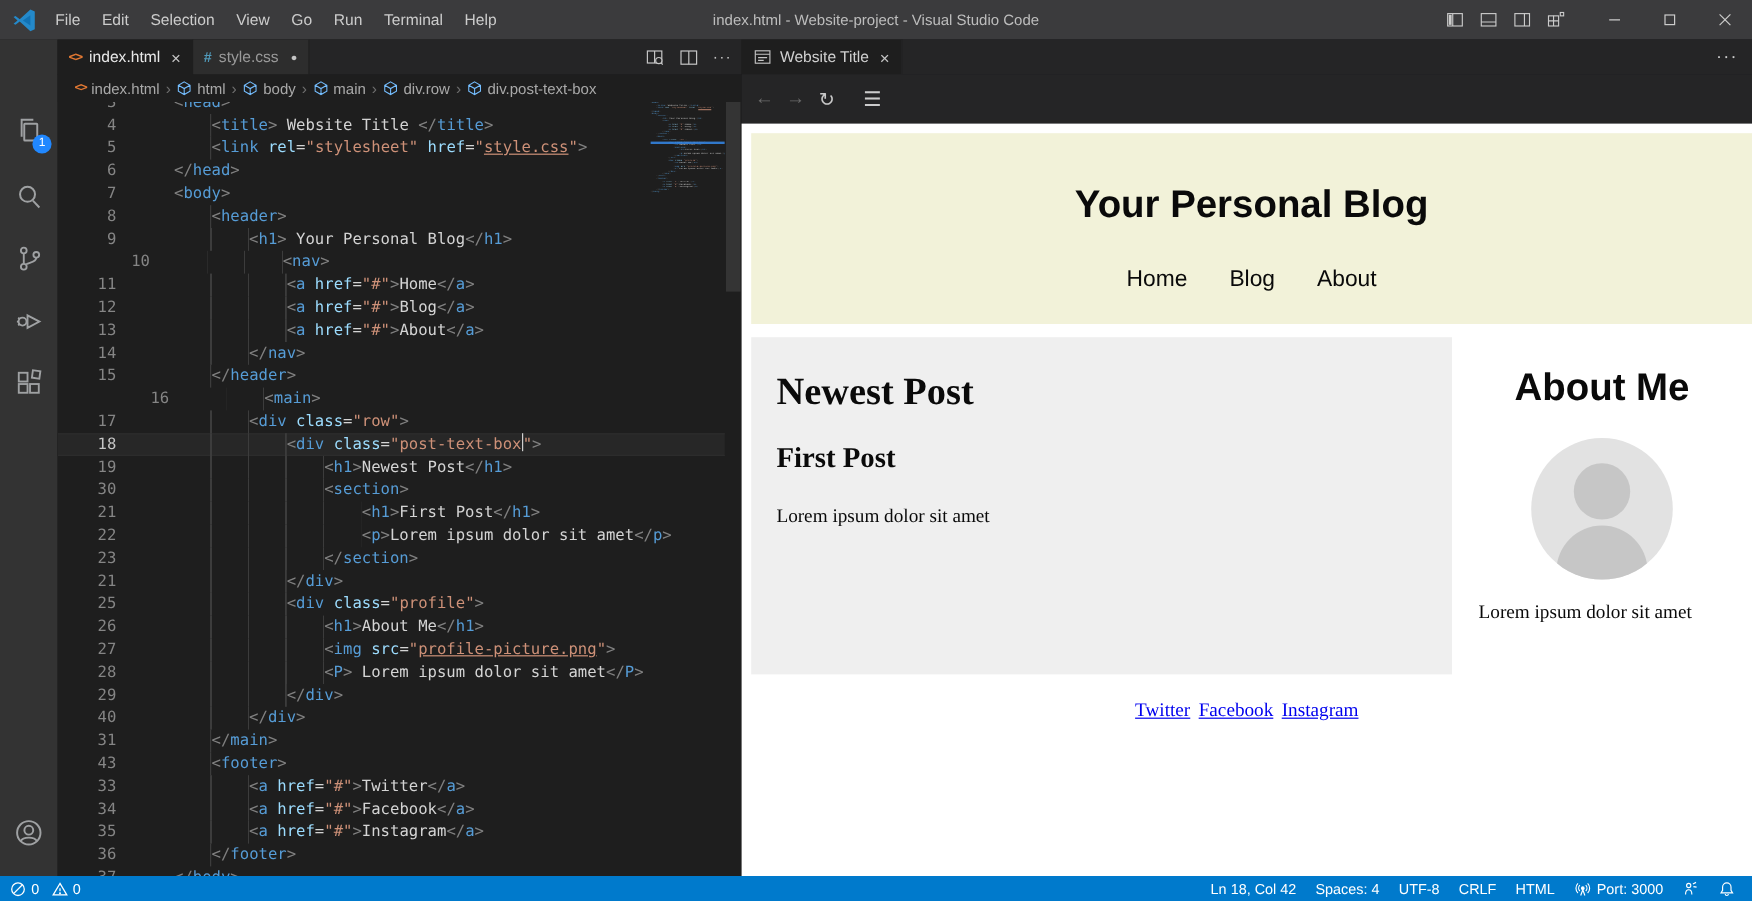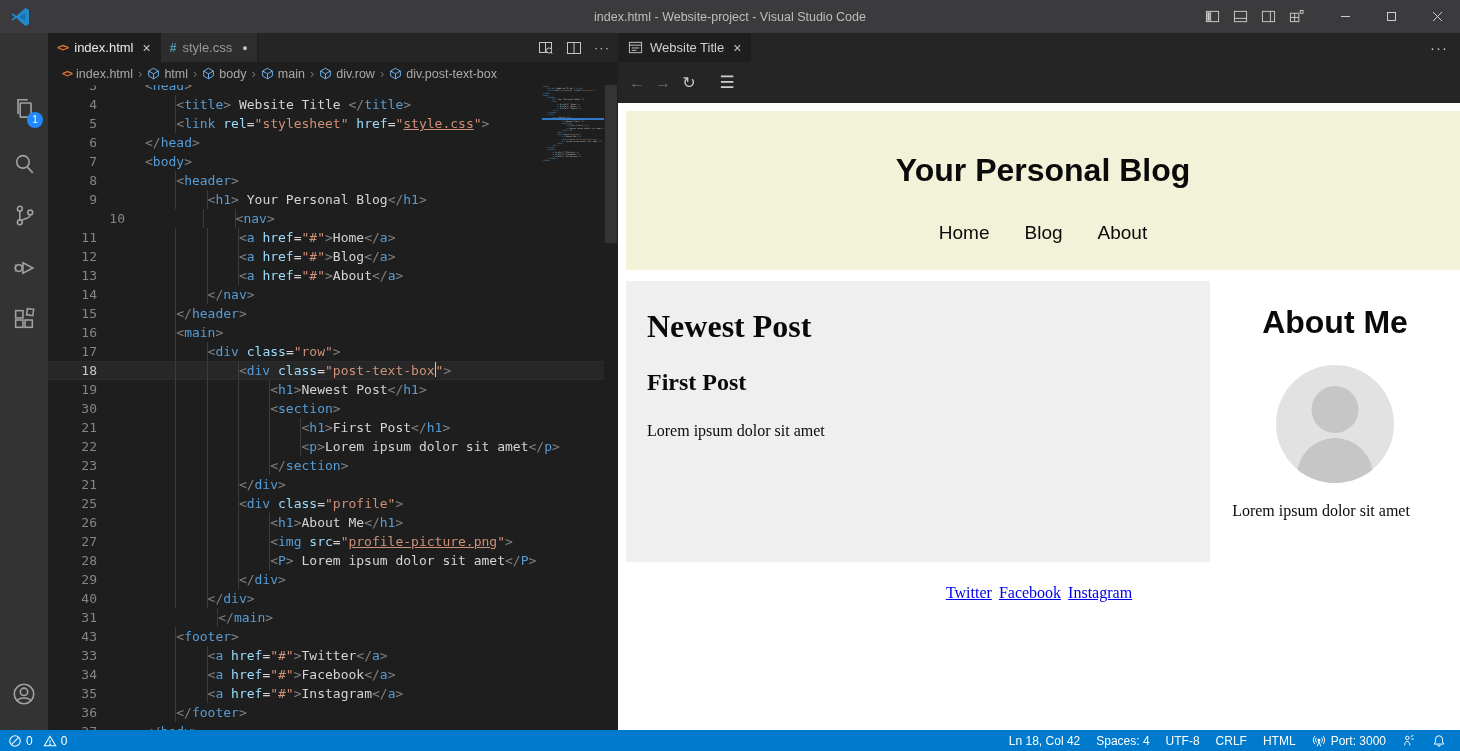--- a/index.html
+++ b/index.html
@@ -116,20 +116,30 @@
 </head>
 <body>
 
 <div class="app" data-name="vscode-window">
 
   <div class="titlebar" data-name="title-bar">
     <svg class="vscode-logo" data-name="vscode-logo-icon" viewBox="0 0 24 24">
       <path fill="#2489ca" d="M17.8 2.1 8.1 11 4.3 8.1 2.5 9l3.6 3-3.6 3 1.8.9 3.8-2.9 9.7 8.9 4-1.9V4z"></path>
       <path fill="#1070b3" d="M17.8 7.3 11 12l6.8 4.7z" opacity="0.9"></path>
     </svg>
+    <div class="menubar" data-name="menu-bar">
+        <span data-name="menu-item">File</span>
+        <span data-name="menu-item">Edit</span>
+        <span data-name="menu-item">Selection</span>
+        <span data-name="menu-item">View</span>
+        <span data-name="menu-item">Go</span>
+        <span data-name="menu-item">Run</span>
+        <span data-name="menu-item">Terminal</span>
+        <span data-name="menu-item">Help</span>
+      </div>
     <span class="win-title" data-name="window-title">index.html - Website-project - Visual Studio Code</span>
     <div class="win-controls" data-name="window-controls">
       <div class="layout-icons">
         <svg data-name="toggle-primary-sidebar-icon" width="15" height="15" viewBox="0 0 16 16" fill="none" stroke="#cccccc">
             <rect x="1.5" y="2.5" width="13" height="11"></rect>
             <line x1="6" y1="2.5" x2="6" y2="13.5"></line>
             <rect x="2.5" y="3.5" width="2.5" height="9" fill="#cccccc" stroke="none"></rect>
           </svg>
         <svg data-name="toggle-panel-icon" width="15" height="15" viewBox="0 0 16 16" fill="none" stroke="#cccccc">
             <rect x="1.5" y="2.5" width="13" height="11"></rect>
@@ -303,36 +313,36 @@
           <div class="code-line" data-name="code-line" style="top: 48px;"><div class="line-num" data-name="line-number">6</div><div class="line-content" data-name="code-line-content"><span class="tk-p">&lt;/</span><span class="tk-t">head</span><span class="tk-p">&gt;</span></div></div>
           <div class="code-line" data-name="code-line" style="top: 67px;"><div class="line-num" data-name="line-number">7</div><div class="line-content" data-name="code-line-content"><span class="tk-p">&lt;</span><span class="tk-t">body</span><span class="tk-p">&gt;</span></div></div>
           <div class="code-line" data-name="code-line" style="top: 86px;"><div class="line-num" data-name="line-number">8</div><div class="line-content" data-name="code-line-content"><span class="ind" style="width: 31.2984px;"></span><span class="tk-p">&lt;</span><span class="tk-t">header</span><span class="tk-p">&gt;</span></div></div>
           <div class="code-line" data-name="code-line" style="top: 105px;"><div class="line-num" data-name="line-number">9</div><div class="line-content" data-name="code-line-content"><span class="ind" style="width: 62.5968px;"></span><span class="tk-p">&lt;</span><span class="tk-t">h1</span><span class="tk-p">&gt;</span><span class="tk-x"> Your Personal Blog</span><span class="tk-p">&lt;/</span><span class="tk-t">h1</span><span class="tk-p">&gt;</span></div></div>
           <div class="code-line" data-name="code-line" style="top: 124px; margin-left: 28px;"><div class="line-num" data-name="line-number">10</div><div class="line-content" data-name="code-line-content"><span class="ind" style="width: 62.5968px;"></span><span class="tk-p">&lt;</span><span class="tk-t">nav</span><span class="tk-p">&gt;</span></div></div>
           <div class="code-line" data-name="code-line" style="top: 143px;"><div class="line-num" data-name="line-number">11</div><div class="line-content" data-name="code-line-content"><span class="ind" style="width: 93.8952px;"></span><span class="tk-p">&lt;</span><span class="tk-t">a</span><span class="tk-x"> </span><span class="tk-a">href</span><span class="tk-o">=</span><span class="tk-s">"#"</span><span class="tk-p">&gt;</span><span class="tk-x">Home</span><span class="tk-p">&lt;/</span><span class="tk-t">a</span><span class="tk-p">&gt;</span></div></div>
           <div class="code-line" data-name="code-line" style="top: 162px;"><div class="line-num" data-name="line-number">12</div><div class="line-content" data-name="code-line-content"><span class="ind" style="width: 93.8952px;"></span><span class="tk-p">&lt;</span><span class="tk-t">a</span><span class="tk-x"> </span><span class="tk-a">href</span><span class="tk-o">=</span><span class="tk-s">"#"</span><span class="tk-p">&gt;</span><span class="tk-x">Blog</span><span class="tk-p">&lt;/</span><span class="tk-t">a</span><span class="tk-p">&gt;</span></div></div>
           <div class="code-line" data-name="code-line" style="top: 181px;"><div class="line-num" data-name="line-number">13</div><div class="line-content" data-name="code-line-content"><span class="ind" style="width: 93.8952px;"></span><span class="tk-p">&lt;</span><span class="tk-t">a</span><span class="tk-x"> </span><span class="tk-a">href</span><span class="tk-o">=</span><span class="tk-s">"#"</span><span class="tk-p">&gt;</span><span class="tk-x">About</span><span class="tk-p">&lt;/</span><span class="tk-t">a</span><span class="tk-p">&gt;</span></div></div>
           <div class="code-line" data-name="code-line" style="top: 200px;"><div class="line-num" data-name="line-number">14</div><div class="line-content" data-name="code-line-content"><span class="ind" style="width: 62.5968px;"></span><span class="tk-p">&lt;/</span><span class="tk-t">nav</span><span class="tk-p">&gt;</span></div></div>
           <div class="code-line" data-name="code-line" style="top: 219px;"><div class="line-num" data-name="line-number">15</div><div class="line-content" data-name="code-line-content"><span class="ind" style="width: 31.2984px;"></span><span class="tk-p">&lt;/</span><span class="tk-t">header</span><span class="tk-p">&gt;</span></div></div>
-          <div class="code-line" data-name="code-line" style="top: 238px;"><div class="line-num" data-name="line-number">16</div><div class="line-content" data-name="code-line-content"><span class="ind" style="width: 31.2984px;"></span><span class="tk-p">&lt;</span><span class="tk-t">main</span><span class="tk-p">&gt;</span></div></div>
+          <div class="code-line" data-name="code-line" style="top: 238px; padding-left: 44px;"><div class="line-num" data-name="line-number">16</div><div class="line-content" data-name="code-line-content"><span class="ind" style="width: 31.2984px;"></span><span class="tk-p">&lt;</span><span class="tk-t">main</span><span class="tk-p">&gt;</span></div></div>
           <div class="code-line" data-name="code-line" style="top: 257px;"><div class="line-num" data-name="line-number">17</div><div class="line-content" data-name="code-line-content"><span class="ind" style="width: 62.5968px;"></span><span class="tk-p">&lt;</span><span class="tk-t">div</span><span class="tk-x"> </span><span class="tk-a">class</span><span class="tk-o">=</span><span class="tk-s">"row"</span><span class="tk-p">&gt;</span></div></div>
           <div class="code-line active" data-name="code-line" style="top: 276px;"><div class="line-num" data-name="line-number">18</div><div class="line-content" data-name="code-line-content"><span class="ind" style="width: 93.8952px;"></span><span class="tk-p">&lt;</span><span class="tk-t">div</span><span class="tk-x"> </span><span class="tk-a">class</span><span class="tk-o">=</span><span class="tk-s">"post-text-box</span><span class="cursor" data-name="text-cursor"></span><span class="tk-s">"</span><span class="tk-p">&gt;</span></div></div>
           <div class="code-line" data-name="code-line" style="top: 295px;"><div class="line-num" data-name="line-number">19</div><div class="line-content" data-name="code-line-content"><span class="ind" style="width: 125.194px;"></span><span class="tk-p">&lt;</span><span class="tk-t">h1</span><span class="tk-p">&gt;</span><span class="tk-x">Newest Post</span><span class="tk-p">&lt;/</span><span class="tk-t">h1</span><span class="tk-p">&gt;</span></div></div>
           <div class="code-line" data-name="code-line" style="top: 314px;"><div class="line-num" data-name="line-number">30</div><div class="line-content" data-name="code-line-content"><span class="ind" style="width: 125.194px;"></span><span class="tk-p">&lt;</span><span class="tk-t">section</span><span class="tk-p">&gt;</span></div></div>
           <div class="code-line" data-name="code-line" style="top: 333px;"><div class="line-num" data-name="line-number">21</div><div class="line-content" data-name="code-line-content"><span class="ind" style="width: 156.492px;"></span><span class="tk-p">&lt;</span><span class="tk-t">h1</span><span class="tk-p">&gt;</span><span class="tk-x">First Post</span><span class="tk-p">&lt;/</span><span class="tk-t">h1</span><span class="tk-p">&gt;</span></div></div>
           <div class="code-line" data-name="code-line" style="top: 352px;"><div class="line-num" data-name="line-number">22</div><div class="line-content" data-name="code-line-content"><span class="ind" style="width: 156.492px;"></span><span class="tk-p">&lt;</span><span class="tk-t">p</span><span class="tk-p">&gt;</span><span class="tk-x">Lorem ipsum dolor sit amet</span><span class="tk-p">&lt;/</span><span class="tk-t">p</span><span class="tk-p">&gt;</span></div></div>
           <div class="code-line" data-name="code-line" style="top: 371px;"><div class="line-num" data-name="line-number">23</div><div class="line-content" data-name="code-line-content"><span class="ind" style="width: 125.194px;"></span><span class="tk-p">&lt;/</span><span class="tk-t">section</span><span class="tk-p">&gt;</span></div></div>
           <div class="code-line" data-name="code-line" style="top: 390px;"><div class="line-num" data-name="line-number">21</div><div class="line-content" data-name="code-line-content"><span class="ind" style="width: 93.8952px;"></span><span class="tk-p">&lt;/</span><span class="tk-t">div</span><span class="tk-p">&gt;</span></div></div>
           <div class="code-line" data-name="code-line" style="top: 409px;"><div class="line-num" data-name="line-number">25</div><div class="line-content" data-name="code-line-content"><span class="ind" style="width: 93.8952px;"></span><span class="tk-p">&lt;</span><span class="tk-t">div</span><span class="tk-x"> </span><span class="tk-a">class</span><span class="tk-o">=</span><span class="tk-s">"profile"</span><span class="tk-p">&gt;</span></div></div>
           <div class="code-line" data-name="code-line" style="top: 428px;"><div class="line-num" data-name="line-number">26</div><div class="line-content" data-name="code-line-content"><span class="ind" style="width: 125.194px;"></span><span class="tk-p">&lt;</span><span class="tk-t">h1</span><span class="tk-p">&gt;</span><span class="tk-x">About Me</span><span class="tk-p">&lt;/</span><span class="tk-t">h1</span><span class="tk-p">&gt;</span></div></div>
           <div class="code-line" data-name="code-line" style="top: 447px;"><div class="line-num" data-name="line-number">27</div><div class="line-content" data-name="code-line-content"><span class="ind" style="width: 125.194px;"></span><span class="tk-p">&lt;</span><span class="tk-t">img</span><span class="tk-x"> </span><span class="tk-a">src</span><span class="tk-o">=</span><span class="tk-s">"</span><span class="tk-l">profile-picture.png</span><span class="tk-s">"</span><span class="tk-p">&gt;</span></div></div>
           <div class="code-line" data-name="code-line" style="top: 466px;"><div class="line-num" data-name="line-number">28</div><div class="line-content" data-name="code-line-content"><span class="ind" style="width: 125.194px;"></span><span class="tk-p">&lt;</span><span class="tk-t">P</span><span class="tk-p">&gt;</span><span class="tk-x"> Lorem ipsum dolor sit amet</span><span class="tk-p">&lt;/</span><span class="tk-t">P</span><span class="tk-p">&gt;</span></div></div>
           <div class="code-line" data-name="code-line" style="top: 485px;"><div class="line-num" data-name="line-number">29</div><div class="line-content" data-name="code-line-content"><span class="ind" style="width: 93.8952px;"></span><span class="tk-p">&lt;/</span><span class="tk-t">div</span><span class="tk-p">&gt;</span></div></div>
           <div class="code-line" data-name="code-line" style="top: 504px;"><div class="line-num" data-name="line-number">40</div><div class="line-content" data-name="code-line-content"><span class="ind" style="width: 62.5968px;"></span><span class="tk-p">&lt;/</span><span class="tk-t">div</span><span class="tk-p">&gt;</span></div></div>
-          <div class="code-line" data-name="code-line" style="top: 523px; gap: 42px;"><div class="line-num" data-name="line-number">31</div><div class="line-content" data-name="code-line-content"><span class="ind" style="width: 31.2984px;"></span><span class="tk-p">&lt;/</span><span class="tk-t">main</span><span class="tk-p">&gt;</span></div></div>
+          <div class="code-line" data-name="code-line" style="top: 523px;"><div class="line-num" data-name="line-number">31</div><div class="line-content" data-name="code-line-content"><span class="ind" style="width: 31.2984px;"></span><span class="tk-p">&lt;/</span><span class="tk-t">main</span><span class="tk-p">&gt;</span></div></div>
           <div class="code-line" data-name="code-line" style="top: 542px;"><div class="line-num" data-name="line-number">43</div><div class="line-content" data-name="code-line-content"><span class="ind" style="width: 31.2984px;"></span><span class="tk-p">&lt;</span><span class="tk-t">footer</span><span class="tk-p">&gt;</span></div></div>
           <div class="code-line" data-name="code-line" style="top: 561px;"><div class="line-num" data-name="line-number">33</div><div class="line-content" data-name="code-line-content"><span class="ind" style="width: 62.5968px;"></span><span class="tk-p">&lt;</span><span class="tk-t">a</span><span class="tk-x"> </span><span class="tk-a">href</span><span class="tk-o">=</span><span class="tk-s">"#"</span><span class="tk-p">&gt;</span><span class="tk-x">Twitter</span><span class="tk-p">&lt;/</span><span class="tk-t">a</span><span class="tk-p">&gt;</span></div></div>
           <div class="code-line" data-name="code-line" style="top: 580px;"><div class="line-num" data-name="line-number">34</div><div class="line-content" data-name="code-line-content"><span class="ind" style="width: 62.5968px;"></span><span class="tk-p">&lt;</span><span class="tk-t">a</span><span class="tk-x"> </span><span class="tk-a">href</span><span class="tk-o">=</span><span class="tk-s">"#"</span><span class="tk-p">&gt;</span><span class="tk-x">Facebook</span><span class="tk-p">&lt;/</span><span class="tk-t">a</span><span class="tk-p">&gt;</span></div></div>
           <div class="code-line" data-name="code-line" style="top: 599px;"><div class="line-num" data-name="line-number">35</div><div class="line-content" data-name="code-line-content"><span class="ind" style="width: 62.5968px;"></span><span class="tk-p">&lt;</span><span class="tk-t">a</span><span class="tk-x"> </span><span class="tk-a">href</span><span class="tk-o">=</span><span class="tk-s">"#"</span><span class="tk-p">&gt;</span><span class="tk-x">Instagram</span><span class="tk-p">&lt;/</span><span class="tk-t">a</span><span class="tk-p">&gt;</span></div></div>
           <div class="code-line" data-name="code-line" style="top: 618px;"><div class="line-num" data-name="line-number">36</div><div class="line-content" data-name="code-line-content"><span class="ind" style="width: 31.2984px;"></span><span class="tk-p">&lt;/</span><span class="tk-t">footer</span><span class="tk-p">&gt;</span></div></div>
           <div class="code-line" data-name="code-line" style="top: 637px;"><div class="line-num" data-name="line-number">37</div><div class="line-content" data-name="code-line-content"><span class="tk-p">&lt;/</span><span class="tk-t">body</span><span class="tk-p">&gt;</span></div></div>
         </div>
       <div class="minimap" data-name="minimap"><div class="mm-line"><span></span><span class="tk-p">&lt;</span><span class="tk-t">head</span><span class="tk-p">&gt;</span></div><div class="mm-line"><span>    </span><span class="tk-p">&lt;</span><span class="tk-t">title</span><span class="tk-p">&gt;</span><span class="tk-x"> Website Title </span><span class="tk-p">&lt;/</span><span class="tk-t">title</span><span class="tk-p">&gt;</span></div><div class="mm-line"><span>    </span><span class="tk-p">&lt;</span><span class="tk-t">link</span><span class="tk-x"> </span><span class="tk-a">rel</span><span class="tk-o">=</span><span class="tk-s">"stylesheet"</span><span class="tk-x"> </span><span class="tk-a">href</span><span class="tk-o">=</span><span class="tk-s">"</span><span class="tk-l">style.css</span><span class="tk-s">"</span><span class="tk-p">&gt;</span></div><div class="mm-line"><span></span><span class="tk-p">&lt;/</span><span class="tk-t">head</span><span class="tk-p">&gt;</span></div><div class="mm-line"><span></span><span class="tk-p">&lt;</span><span class="tk-t">body</span><span class="tk-p">&gt;</span></div><div class="mm-line"><span>    </span><span class="tk-p">&lt;</span><span class="tk-t">header</span><span class="tk-p">&gt;</span></div><div class="mm-line"><span>        </span><span class="tk-p">&lt;</span><span class="tk-t">h1</span><span class="tk-p">&gt;</span><span class="tk-x"> Your Personal Blog</span><span class="tk-p">&lt;/</span><span class="tk-t">h1</span><span class="tk-p">&gt;</span></div><div class="mm-line"><span>        </span><span class="tk-p">&lt;</span><span class="tk-t">nav</span><span class="tk-p">&gt;</span></div><div class="mm-line"><span>            </span><span class="tk-p">&lt;</span><span class="tk-t">a</span><span class="tk-x"> </span><span class="tk-a">href</span><span class="tk-o">=</span><span class="tk-s">"#"</span><span class="tk-p">&gt;</span><span class="tk-x">Home</span><span class="tk-p">&lt;/</span><span class="tk-t">a</span><span class="tk-p">&gt;</span></div><div class="mm-line"><span>            </span><span class="tk-p">&lt;</span><span class="tk-t">a</span><span class="tk-x"> </span><span class="tk-a">href</span><span class="tk-o">=</span><span class="tk-s">"#"</span><span class="tk-p">&gt;</span><span class="tk-x">Blog</span><span class="tk-p">&lt;/</span><span class="tk-t">a</span><span class="tk-p">&gt;</span></div><div class="mm-line"><span>            </span><span class="tk-p">&lt;</span><span class="tk-t">a</span><span class="tk-x"> </span><span class="tk-a">href</span><span class="tk-o">=</span><span class="tk-s">"#"</span><span class="tk-p">&gt;</span><span class="tk-x">About</span><span class="tk-p">&lt;/</span><span class="tk-t">a</span><span class="tk-p">&gt;</span></div><div class="mm-line"><span>        </span><span class="tk-p">&lt;/</span><span class="tk-t">nav</span><span class="tk-p">&gt;</span></div><div class="mm-line"><span>    </span><span class="tk-p">&lt;/</span><span class="tk-t">header</span><span class="tk-p">&gt;</span></div><div class="mm-line"><span>    </span><span class="tk-p">&lt;</span><span class="tk-t">main</span><span class="tk-p">&gt;</span></div><div class="mm-line"><span>        </span><span class="tk-p">&lt;</span><span class="tk-t">div</span><span class="tk-x"> </span><span class="tk-a">class</span><span class="tk-o">=</span><span class="tk-s">"row"</span><span class="tk-p">&gt;</span></div><div class="mm-line"><span>            </span><span class="tk-p">&lt;</span><span class="tk-t">div</span><span class="tk-x"> </span><span class="tk-a">class</span><span class="tk-o">=</span><span class="tk-s">"post-text-box</span><span class="tk-s">"</span><span class="tk-p">&gt;</span></div><div class="mm-line"><span>                </span><span class="tk-p">&lt;</span><span class="tk-t">h1</span><span class="tk-p">&gt;</span><span class="tk-x">Newest Post</span><span class="tk-p">&lt;/</span><span class="tk-t">h1</span><span class="tk-p">&gt;</span></div><div class="mm-line"><span>                </span><span class="tk-p">&lt;</span><span class="tk-t">section</span><span class="tk-p">&gt;</span></div><div class="mm-line"><span>                    </span><span class="tk-p">&lt;</span><span class="tk-t">h1</span><span class="tk-p">&gt;</span><span class="tk-x">First Post</span><span class="tk-p">&lt;/</span><span class="tk-t">h1</span><span class="tk-p">&gt;</span></div><div class="mm-line"><span>                    </span><span class="tk-p">&lt;</span><span class="tk-t">p</span><span class="tk-p">&gt;</span><span class="tk-x">Lorem ipsum dolor sit amet</span><span class="tk-p">&lt;/</span><span class="tk-t">p</span></div><div class="mm-line"><span>                </span><span class="tk-p">&lt;/</span><span class="tk-t">section</span><span class="tk-p">&gt;</span></div><div class="mm-line"><span>            </span><span class="tk-p">&lt;/</span><span class="tk-t">div</span><span class="tk-p">&gt;</span></div><div class="mm-line"><span>            </span><span class="tk-p">&lt;</span><span class="tk-t">div</span><span class="tk-x"> </span><span class="tk-a">class</span><span class="tk-o">=</span><span class="tk-s">"profile"</span><span class="tk-p">&gt;</span></div><div class="mm-line"><span>                </span><span class="tk-p">&lt;</span><span class="tk-t">h1</span><span class="tk-p">&gt;</span><span class="tk-x">About Me</span><span class="tk-p">&lt;/</span><span class="tk-t">h1</span><span class="tk-p">&gt;</span></div><div class="mm-line"><span>                </span><span class="tk-p">&lt;</span><span class="tk-t">img</span><span class="tk-x"> </span><span class="tk-a">src</span><span class="tk-o">=</span><span class="tk-s">"</span><span class="tk-l">profile-picture.png</span><span class="tk-s">"</span><span class="tk-p">&gt;</span></div><div class="mm-line"><span>                </span><span class="tk-p">&lt;</span><span class="tk-t">P</span><span class="tk-p">&gt;</span><span class="tk-x"> Lorem ipsum dolor sit amet</span><span class="tk-p">&lt;/</span><span class="tk-t">P</span><span class="tk-p">&gt;</span></div><div class="mm-line"><span>            </span><span class="tk-p">&lt;/</span><span class="tk-t">div</span><span class="tk-p">&gt;</span></div><div class="mm-line"><span>        </span><span class="tk-p">&lt;/</span><span class="tk-t">div</span><span class="tk-p">&gt;</span></div><div class="mm-line"><span>    </span><span class="tk-p">&lt;/</span><span class="tk-t">main</span><span class="tk-p">&gt;</span></div><div class="mm-line"><span>    </span><span class="tk-p">&lt;</span><span class="tk-t">footer</span><span class="tk-p">&gt;</span></div><div class="mm-line"><span>        </span><span class="tk-p">&lt;</span><span class="tk-t">a</span><span class="tk-x"> </span><span class="tk-a">href</span><span class="tk-o">=</span><span class="tk-s">"#"</span><span class="tk-p">&gt;</span><span class="tk-x">Twitter</span><span class="tk-p">&lt;/</span><span class="tk-t">a</span><span class="tk-p">&gt;</span></div><div class="mm-line"><span>        </span><span class="tk-p">&lt;</span><span class="tk-t">a</span><span class="tk-x"> </span><span class="tk-a">href</span><span class="tk-o">=</span><span class="tk-s">"#"</span><span class="tk-p">&gt;</span><span class="tk-x">Facebook</span><span class="tk-p">&lt;/</span><span class="tk-t">a</span><span class="tk-p">&gt;</span></div><div class="mm-line"><span>        </span><span class="tk-p">&lt;</span><span class="tk-t">a</span><span class="tk-x"> </span><span class="tk-a">href</span><span class="tk-o">=</span><span class="tk-s">"#"</span><span class="tk-p">&gt;</span><span class="tk-x">Instagram</span><span class="tk-p">&lt;/</span><span class="tk-t">a</span><span class="tk-p">&gt;</span></div><div class="mm-line"><span>    </span><span class="tk-p">&lt;/</span><span class="tk-t">footer</span><span class="tk-p">&gt;</span></div><div class="mm-line"><span></span><span class="tk-p">&lt;/</span><span class="tk-t">body</span><span class="tk-p">&gt;</span></div><div class="mm-active" data-name="minimap-current-line" style="top: 33px;"></div></div>
       <div class="scrollbar" data-name="editor-scrollbar">
         <div class="scroll-slider" data-name="scrollbar-slider"></div>

